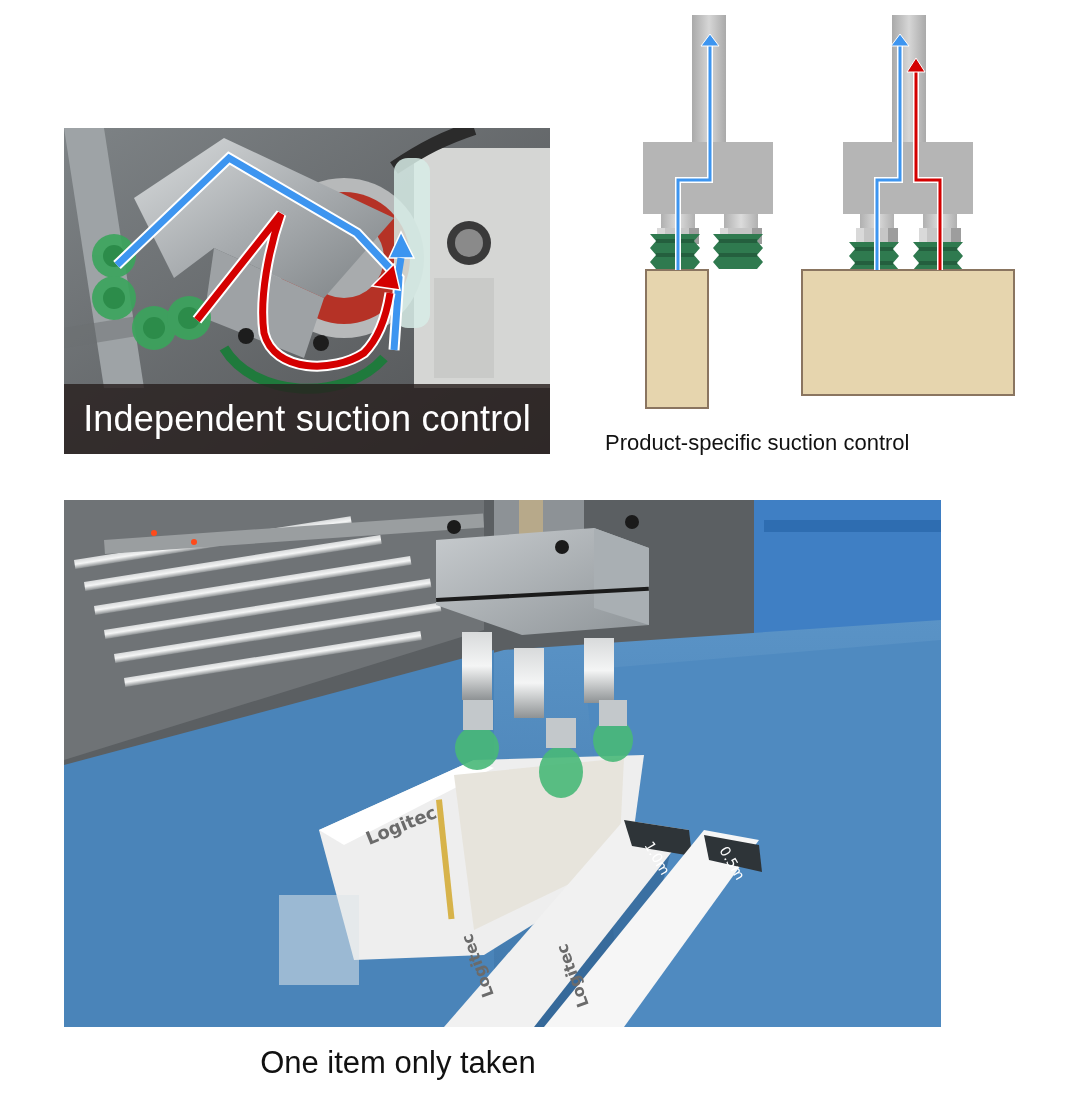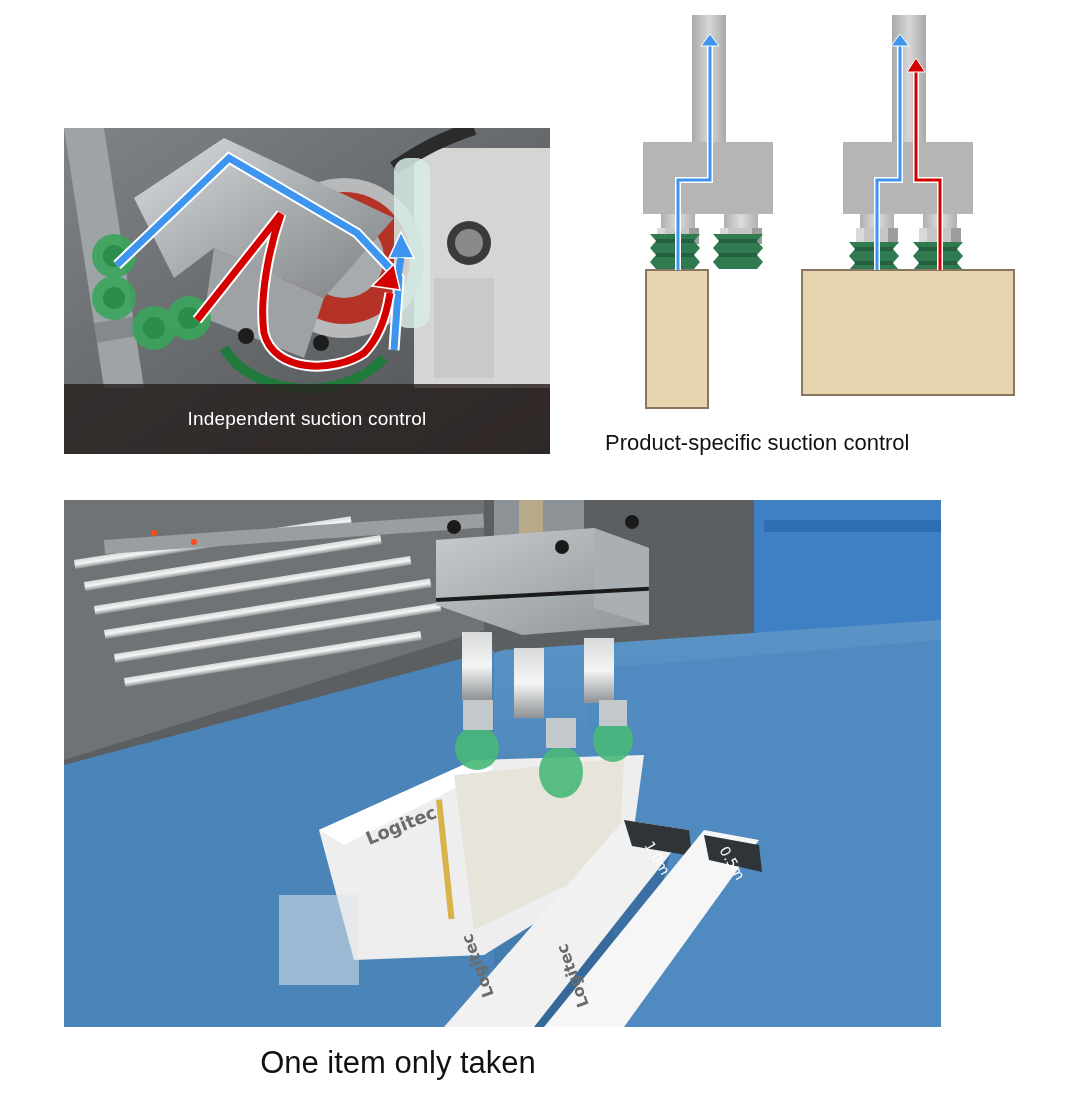--- a/index.html
+++ b/index.html
@@ -12,21 +12,21 @@
       overflow: hidden;
       background: linear-gradient(135deg, #8a8f93 0%, #b9bcbd 35%, #7c7f80 60%, #5d5f60 100%);
     }
     .photo1 svg { position: absolute; left: 0; top: 0; }
     .photo1 .caption-bar {
       position: absolute; left: 0; bottom: 0; width: 100%; height: 70px;
       background: rgba(40, 32, 30, 0.82);
       display: flex; align-items: center; justify-content: center;
     }
     .photo1 .caption {
-      color: #ffffff; font-size: 19px; letter-spacing: 0.2px;
+      color: #ffffff; font-size: 36px; letter-spacing: 0.2px;
     }
 
     
     .diagram {
       position: absolute; left: 630px; top: 10px; width: 400px; height: 420px;
     }
     .diagram svg { position: absolute; left: 0; top: 0; }
     .diagram-caption {
       position: absolute; left: 605px; top: 430px; width: 380px;
       font-size: 22px; color: #111; white-space: nowrap;

